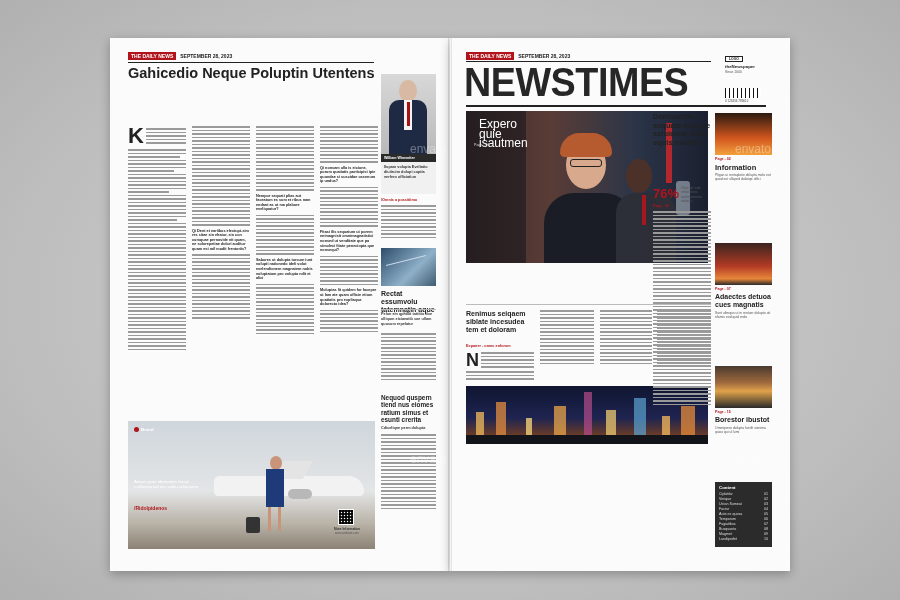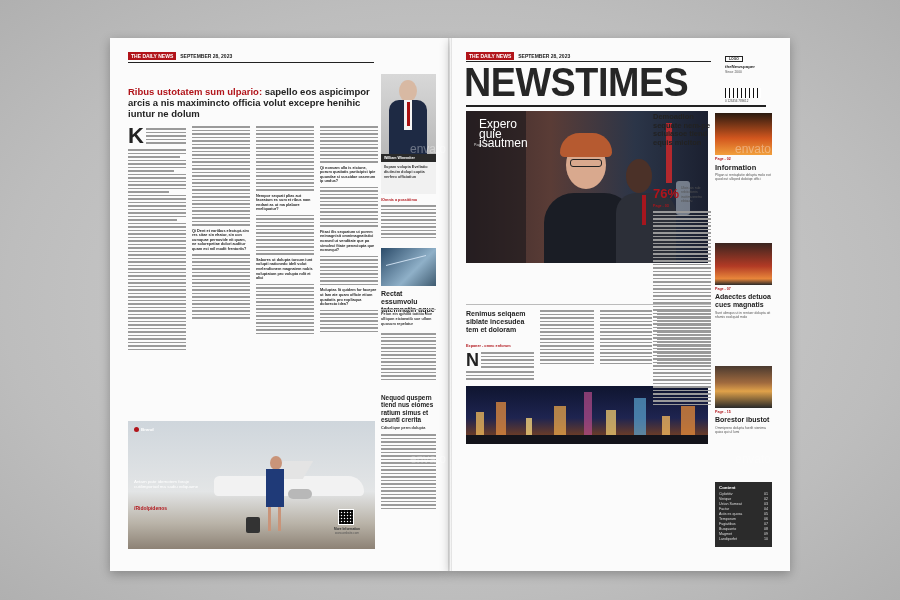--- a/index.html
+++ b/index.html
@@ -27,24 +27,21 @@
 <body>
 
 <div class="bgshade"></div>
 
 <div class="page pl">
   <div class="abs tagline" style="left:18px;top:14px">
     <span class="redtag">THE DAILY NEWS</span>
     <span class="smdate">SEPTEMBER 28, 2023</span>
   </div>
   <div class="abs rule" style="left:18px;top:24px;width:246px"></div>
-  <div class="abs" style="left:18px;top:48px;width:250px;font-size:9.5px;font-weight:bold;line-height:11px">
-    <span class="red">Ribus ustotatem sum ulpario:</span>
-    <span>sapello eos aspicimpor arcis a nis maximincto officia volut excepre henihic iuntur ne dolum</span>
-  </div>
+  <div class="abs headl" style="left:18px;top:27px;font-size:14.5px;width:250px">Gahicedio Neque Poluptin Utentens</div>
 
   <div class="col" style="left:18px;top:88px;width:58px;height:280px">
     <div style="display:flex">
       <span style="font-size:22px;font-weight:bold;line-height:20px;color:#222;margin-right:2px">K</span>
       <div class="lines" style="flex:1;padding-top:2px">
           <div></div>
           <div></div>
           <div></div>
           <div></div>
           <div></div>

